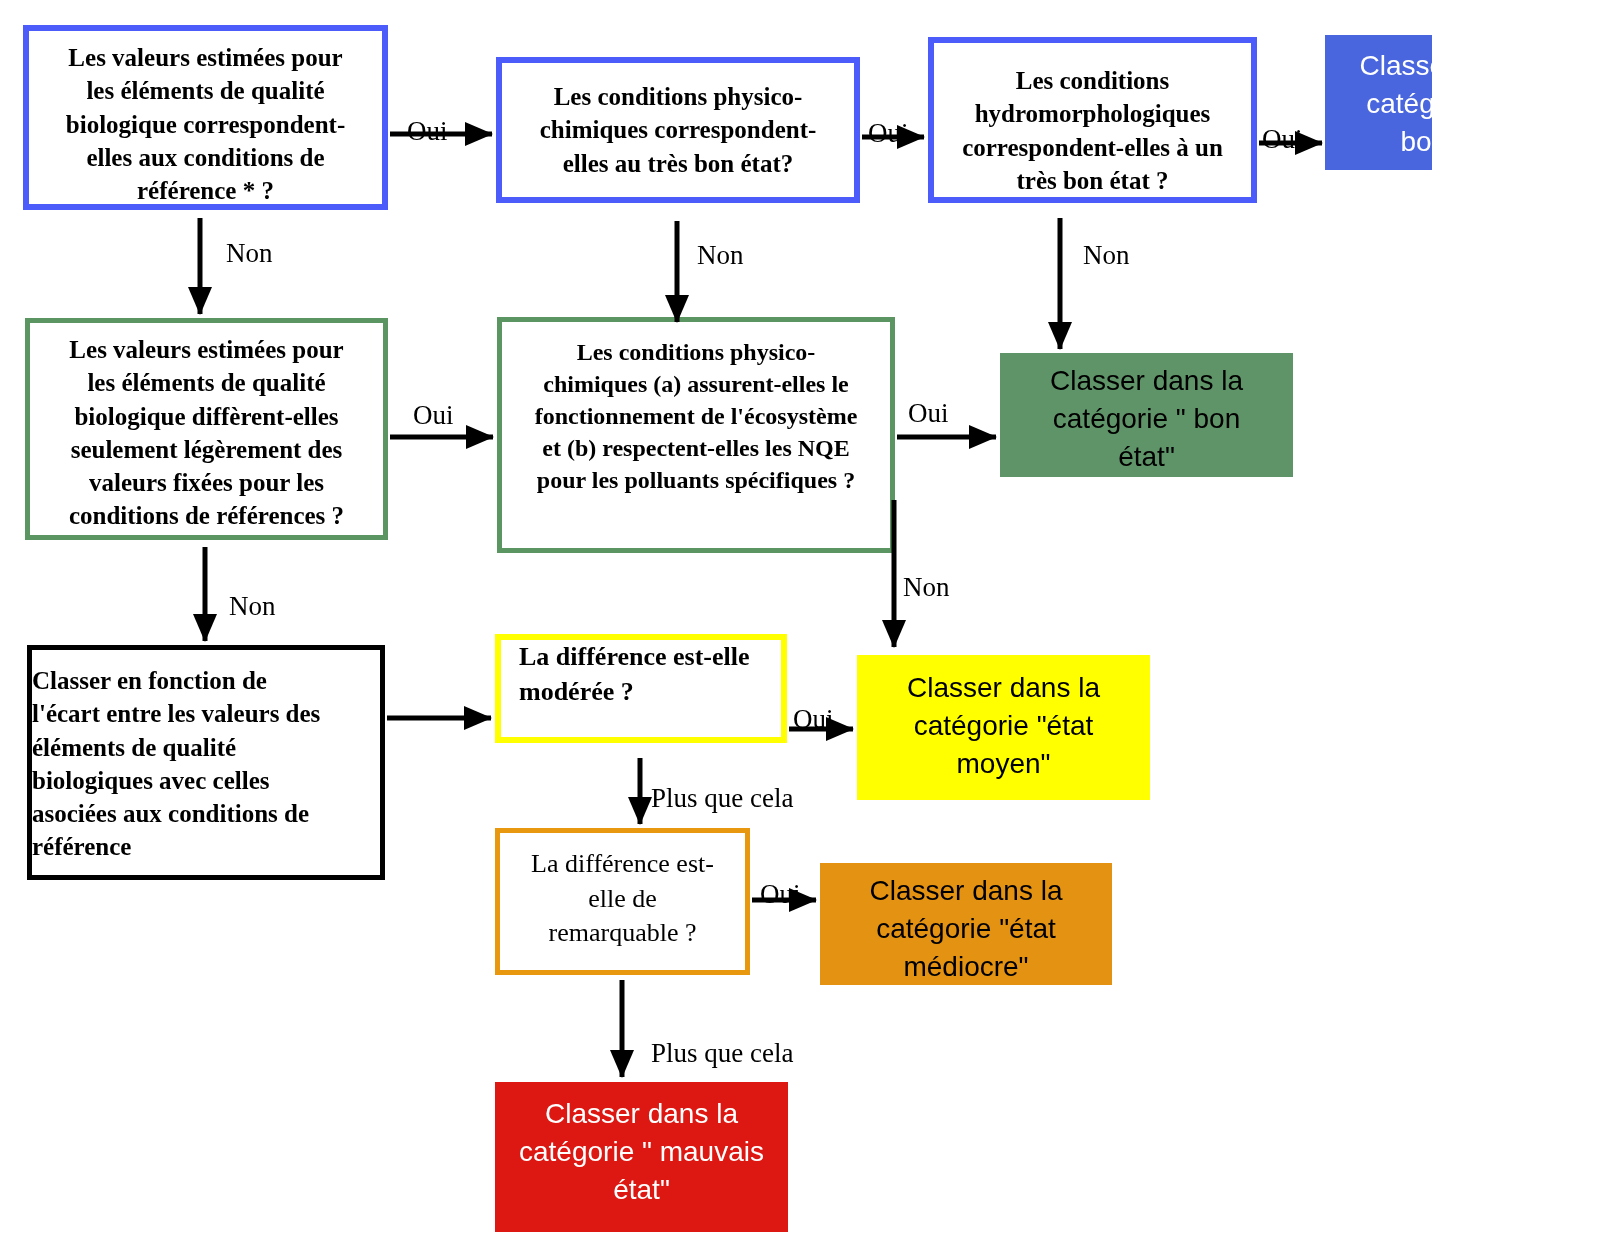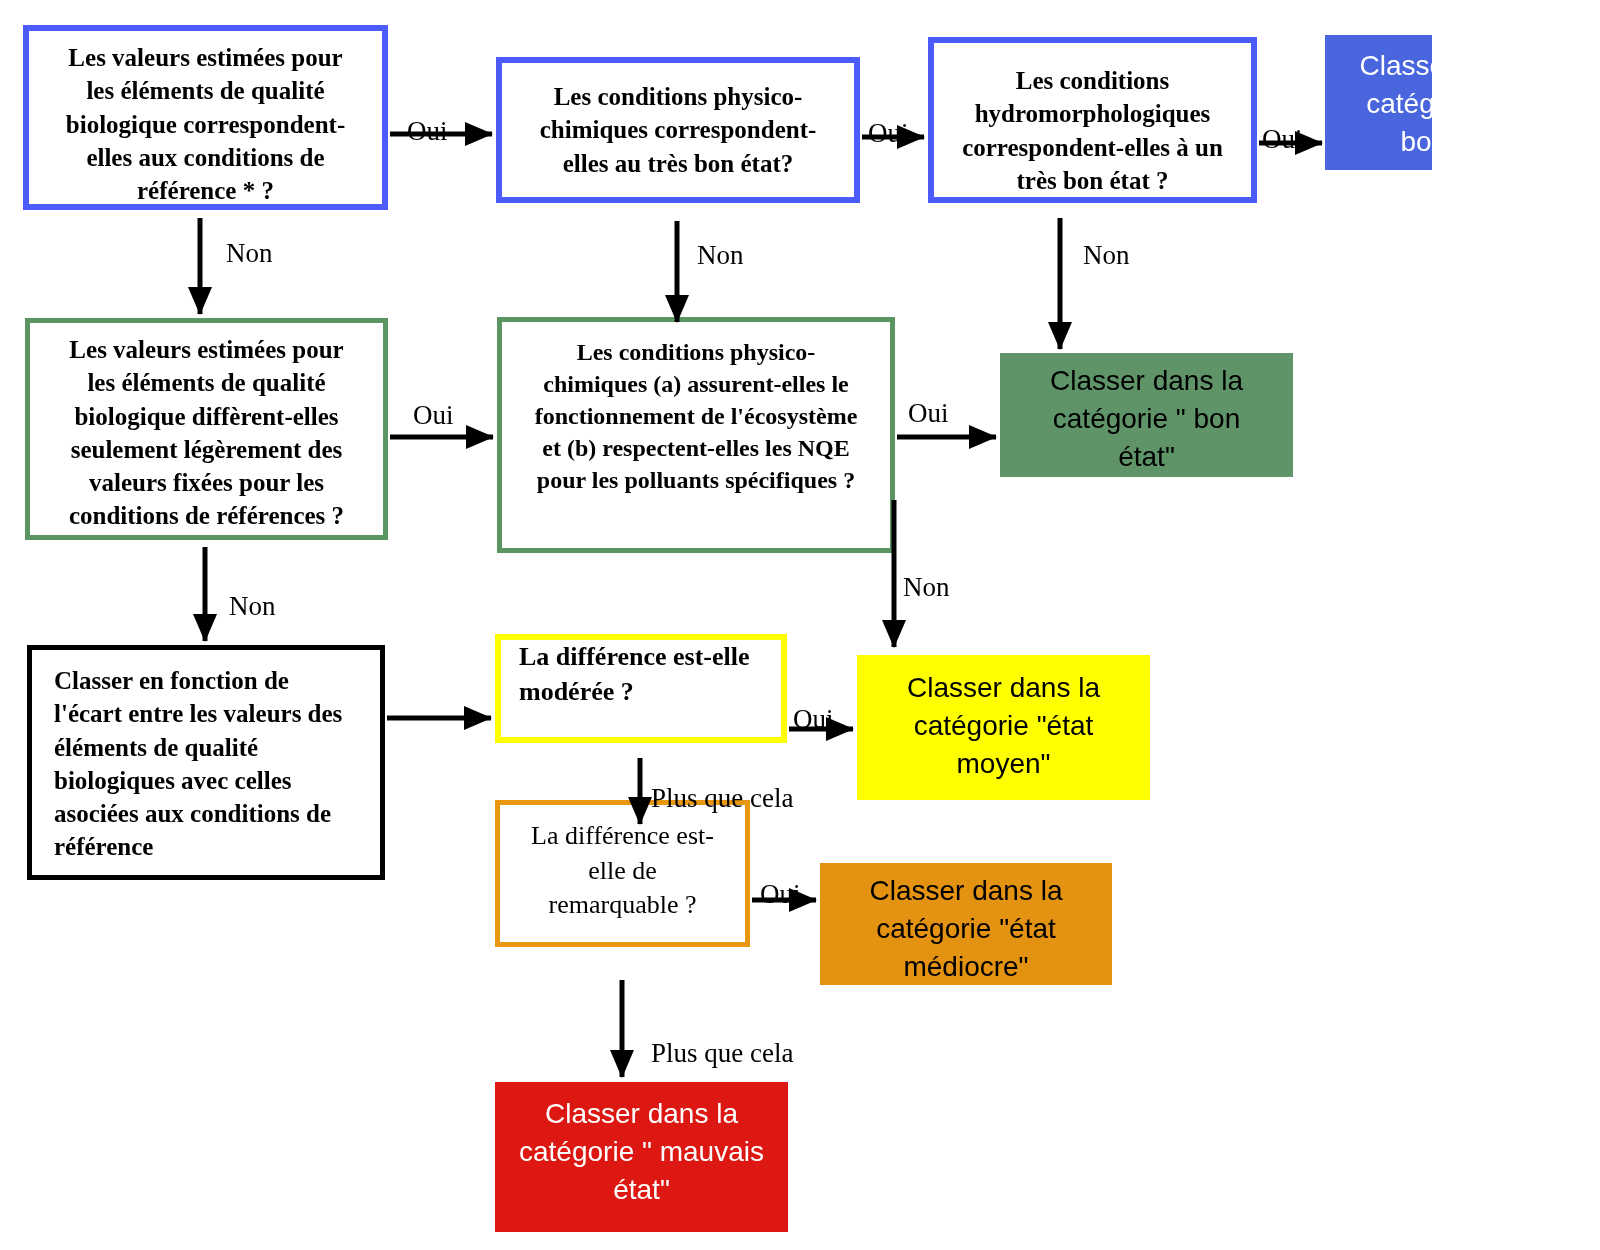--- a/index.html
+++ b/index.html
@@ -42,26 +42,26 @@
 
   
   #q-bio-reference   { left: 23px;  top: 25px;   width: 365px; height: 185px; border: 6px solid var(--color-blueBorder); padding: 10px 14px; }
   #q-physchem-tbe    { left: 496px; top: 57px;   width: 364px; height: 146px; border: 6px solid var(--color-blueBorder); padding: 17px 14px; }
   #q-hydromorph      { left: 928px; top: 37px;   width: 329px; height: 166px; border: 6px solid var(--color-blueBorder); padding: 21px 8px; }
   #r-tres-bon        { left: 1325px;top: 35px;   width: 262px; height: 135px; background: var(--color-blueFill); padding: 12px 6px; }
   #q-bio-slight      { left: 25px;  top: 318px;  width: 363px; height: 222px; border: 5px solid var(--color-greenBorder); padding: 10px 10px; }
   #q-physchem-bon    { left: 497px; top: 317px;  width: 398px; height: 236px; border: 5px solid var(--color-greenBorder); padding: 15px 8px; font-size: 24px; }
   #q-physchem-bon .txt { font-size: 24px; }
   #r-bon             { left: 1000px;top: 353px;  width: 293px; height: 124px; background: var(--color-greenFill); padding: 9px 6px; }
-  #a-classify-gap    { left: 27px;  top: 645px;  width: 358px; height: 235px; border: 5px solid #000000; padding: 14px 22px; }
+  #a-classify-gap    { left: 27px;  top: 645px;  width: 358px; height: 235px; border: 5px solid #000000; padding: 14px 0; }
   #a-classify-gap .txt { text-align: left; }
   #q-diff-moderate   { left: 495px; top: 634px;  width: 292px; height: 109px; border: 6px solid var(--color-yellow); padding: 0 18px; }
   #q-diff-moderate .txt { text-align: left; font-size: 26px; }
   #r-moyen           { left: 857px; top: 655px;  width: 293px; height: 145px; background: var(--color-yellow); padding: 14px 6px; }
-  #q-diff-remarkable { left: 495px; top: 800px;  width: 255px; height: 147px; border: 5px solid var(--color-orangeBorder); padding: 14px 10px; }
+  #q-diff-remarkable { left: 495px; top: 828px;  width: 255px; height: 147px; border: 5px solid var(--color-orangeBorder); padding: 14px 10px; }
   #q-diff-remarkable .txt { font-weight: normal; font-size: 26px; }
   #r-mediocre        { left: 820px; top: 863px;  width: 292px; height: 122px; background: var(--color-orangeFill); padding: 9px 6px; }
   #r-mauvais         { left: 495px; top: 1082px; width: 293px; height: 150px; background: var(--color-redFill); padding: 13px 6px; }
 
   
   .lbl {
     position: absolute;
     z-index: 3;
     font-size: 27px;
     color: #000000;

